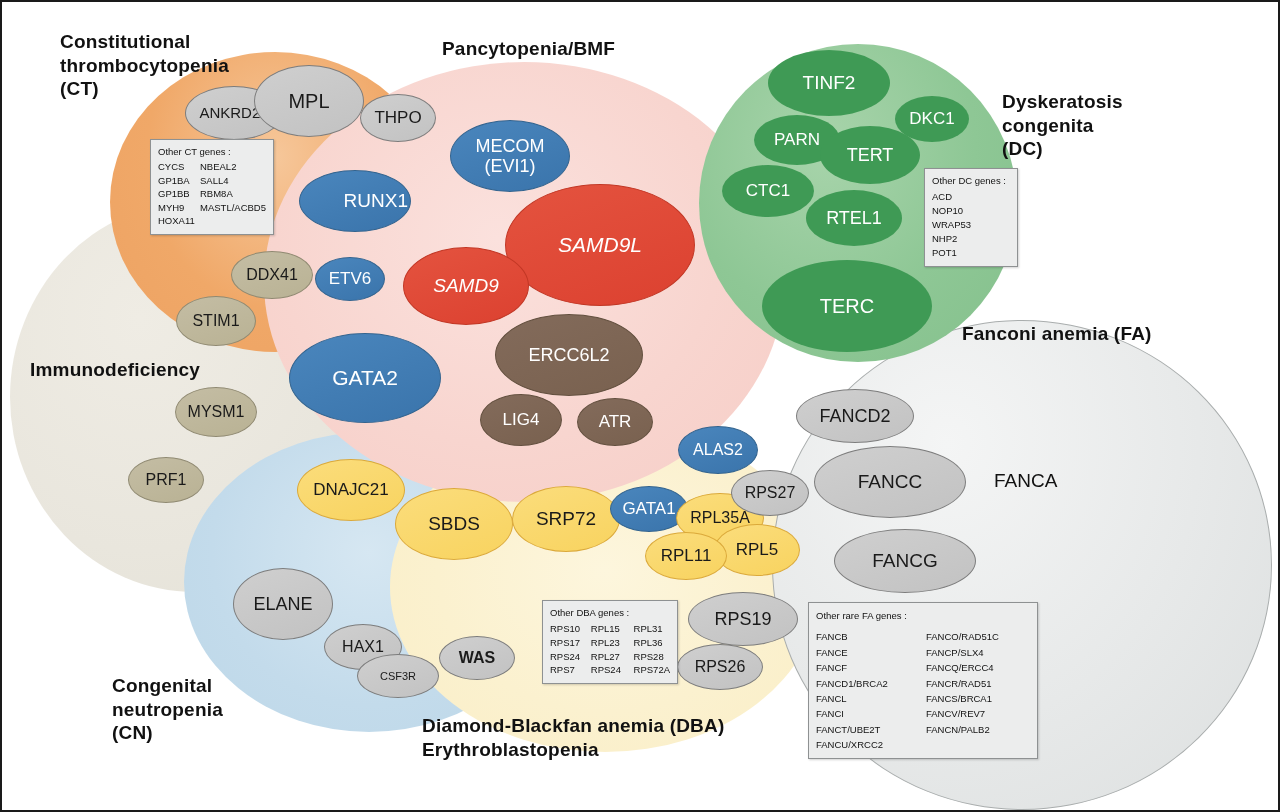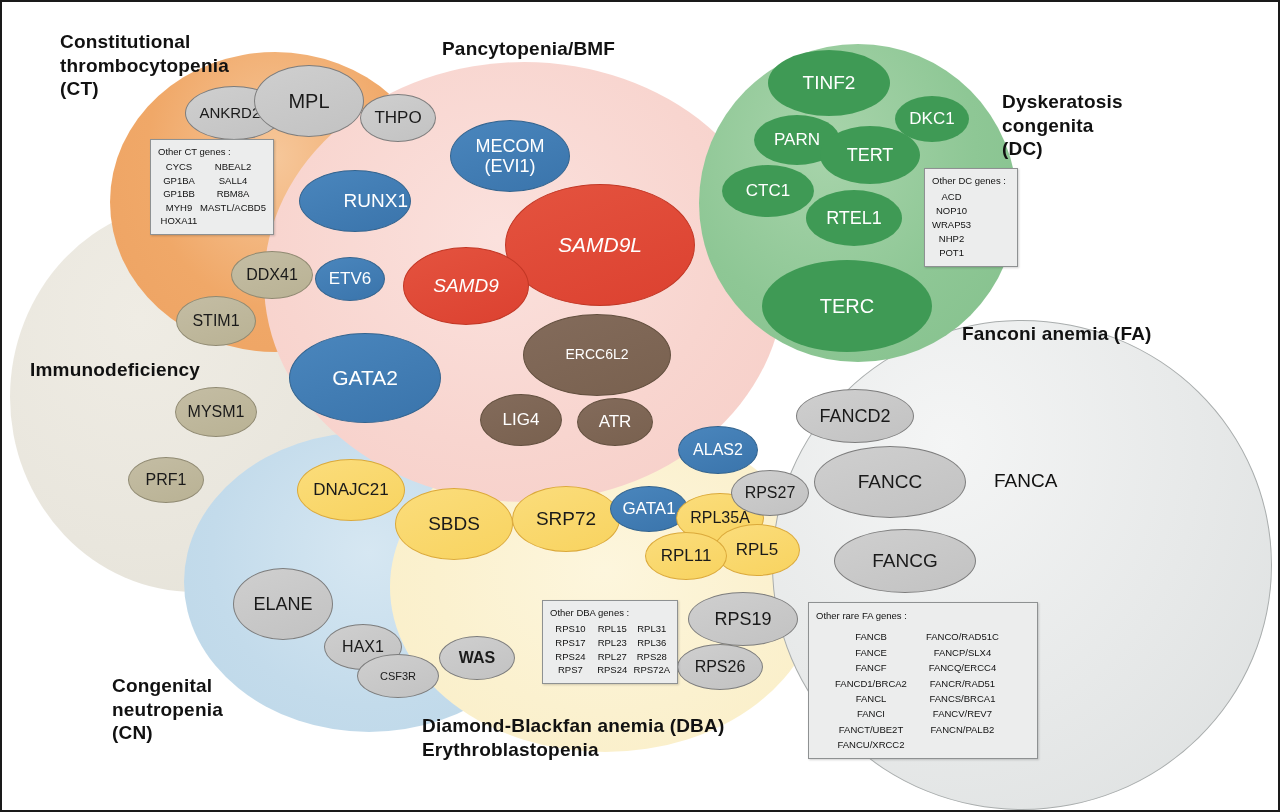--- a/index.html
+++ b/index.html
@@ -49,21 +49,21 @@
   
   .title{position:absolute;font-weight:bold;color:#111;text-align:left;
          line-height:1.24;letter-spacing:.2px;}
 
   
   .genebox{position:absolute;background:#eceded;border:1px solid #8e9192;
            box-sizing:border-box;padding:5px 7px 6px 7px;color:#121212;
            box-shadow:1px 1px 2px rgba(0,0,0,.18);}
   .genebox .gb-title{display:block;margin-bottom:2px;white-space:nowrap;}
   .gb-cols{display:flex;}
-  .gb-col{display:flex;flex-direction:column;align-items:center;}
+  .gb-col{display:flex;flex-direction:column;}
   .gb-col span{white-space:nowrap;}
 
   
   .plainlabel{position:absolute;color:#111;}
 </style>
 </head>
 <body>
 
 <div id="stage">
 
@@ -136,21 +136,21 @@
     </div>
 
   <div class="gene g-red" style="left:503px;top:182px;width:190px;height:122px;font-size:21px;">
     <span>SAMD9L</span>
     </div>
 
   <div class="gene g-red" style="left:401px;top:245px;width:126px;height:78px;font-size:19px;">
     <span>SAMD9</span>
     </div>
 
-  <div class="gene g-brown" style="left:521px;top:312px;width:148px;height:82px;font-size:14px;">
+  <div class="gene g-brown" style="left:493px;top:312px;width:148px;height:82px;font-size:18px;">
     <span>ERCC6L2</span>
     </div>
 
   <div class="gene g-brown" style="left:478px;top:392px;width:82px;height:52px;font-size:17px;">
     <span>LIG4</span>
     </div>
 
   <div class="gene g-brown" style="left:575px;top:396px;width:76px;height:48px;font-size:17px;">
     <span>ATR</span>
     </div>

